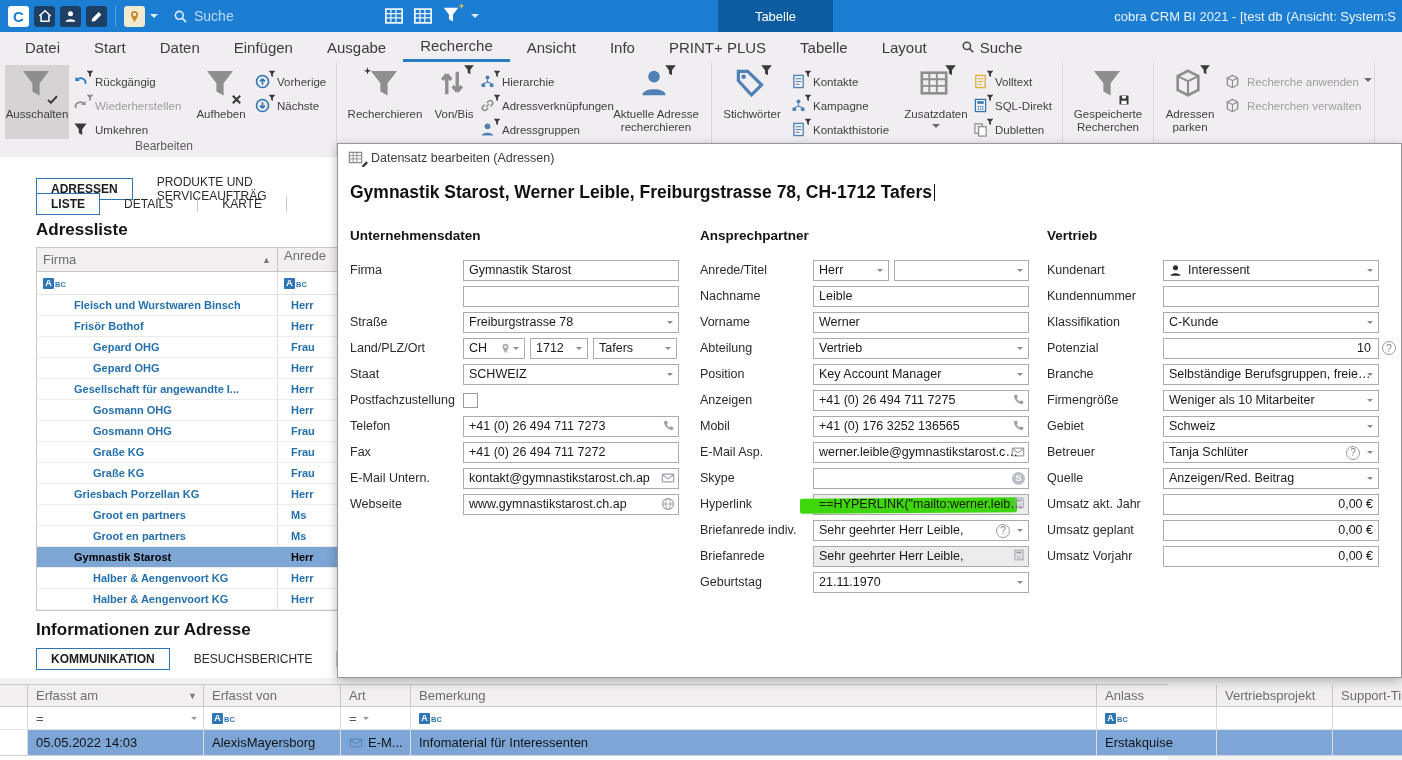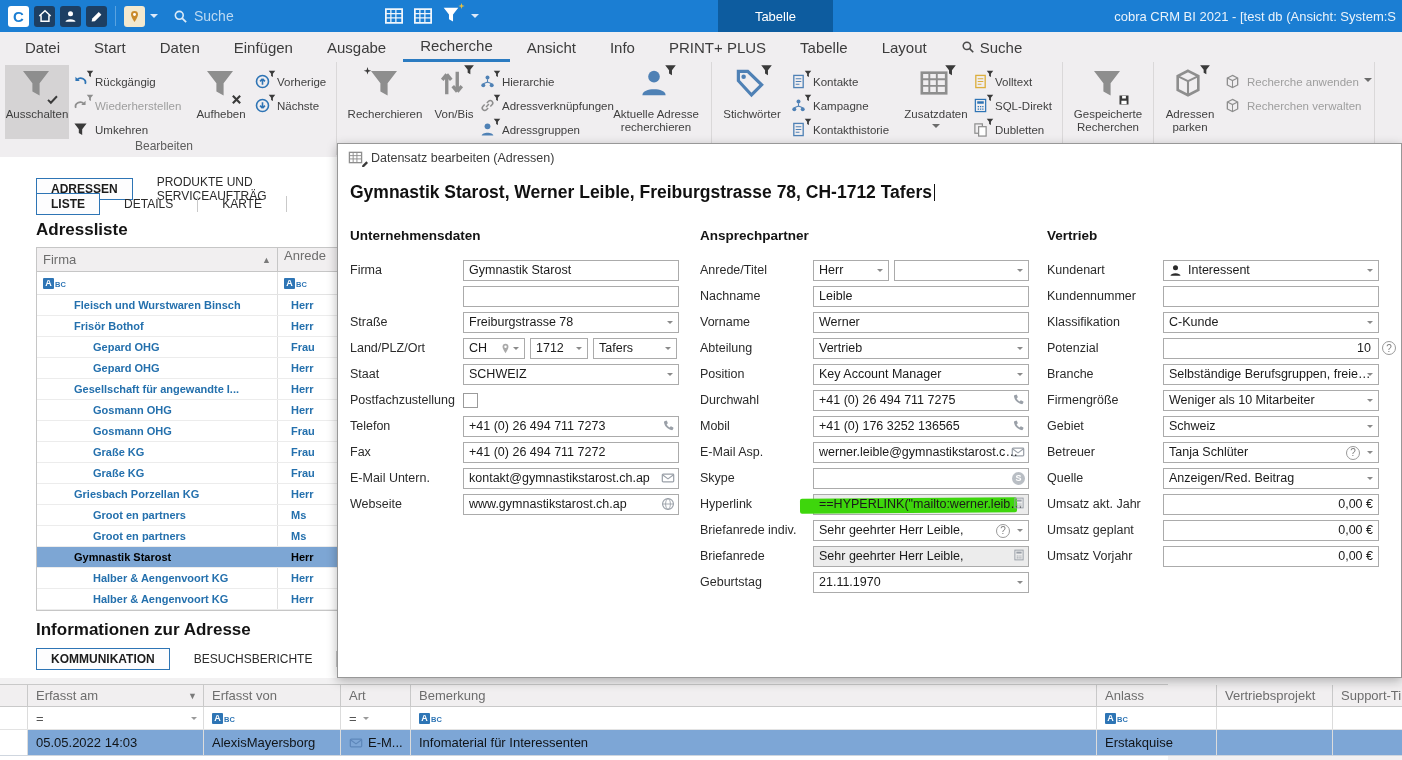--- a/index.html
+++ b/index.html
@@ -955,21 +955,21 @@
           </div>
         </div>
       <div class="frow">
           <span class="flabel">Position</span>
         <div class="fbox">
             <span class="fval">Key Account Manager</span>
             <span class="dd"></span>
           </div>
         </div>
       <div class="frow">
-          <span class="flabel">Durchwahl</span>
+          <span class="flabel">Anzeigen</span>
         <div class="fbox">
             <span class="fval">+41 (0) 26 494 711 7275</span>
           <svg class="ic ric" width="13" height="13">
               <use href="#ph"></use>
             </svg>
           </div>
         </div>
       <div class="frow">
           <span class="flabel">Mobil</span>
         <div class="fbox">

